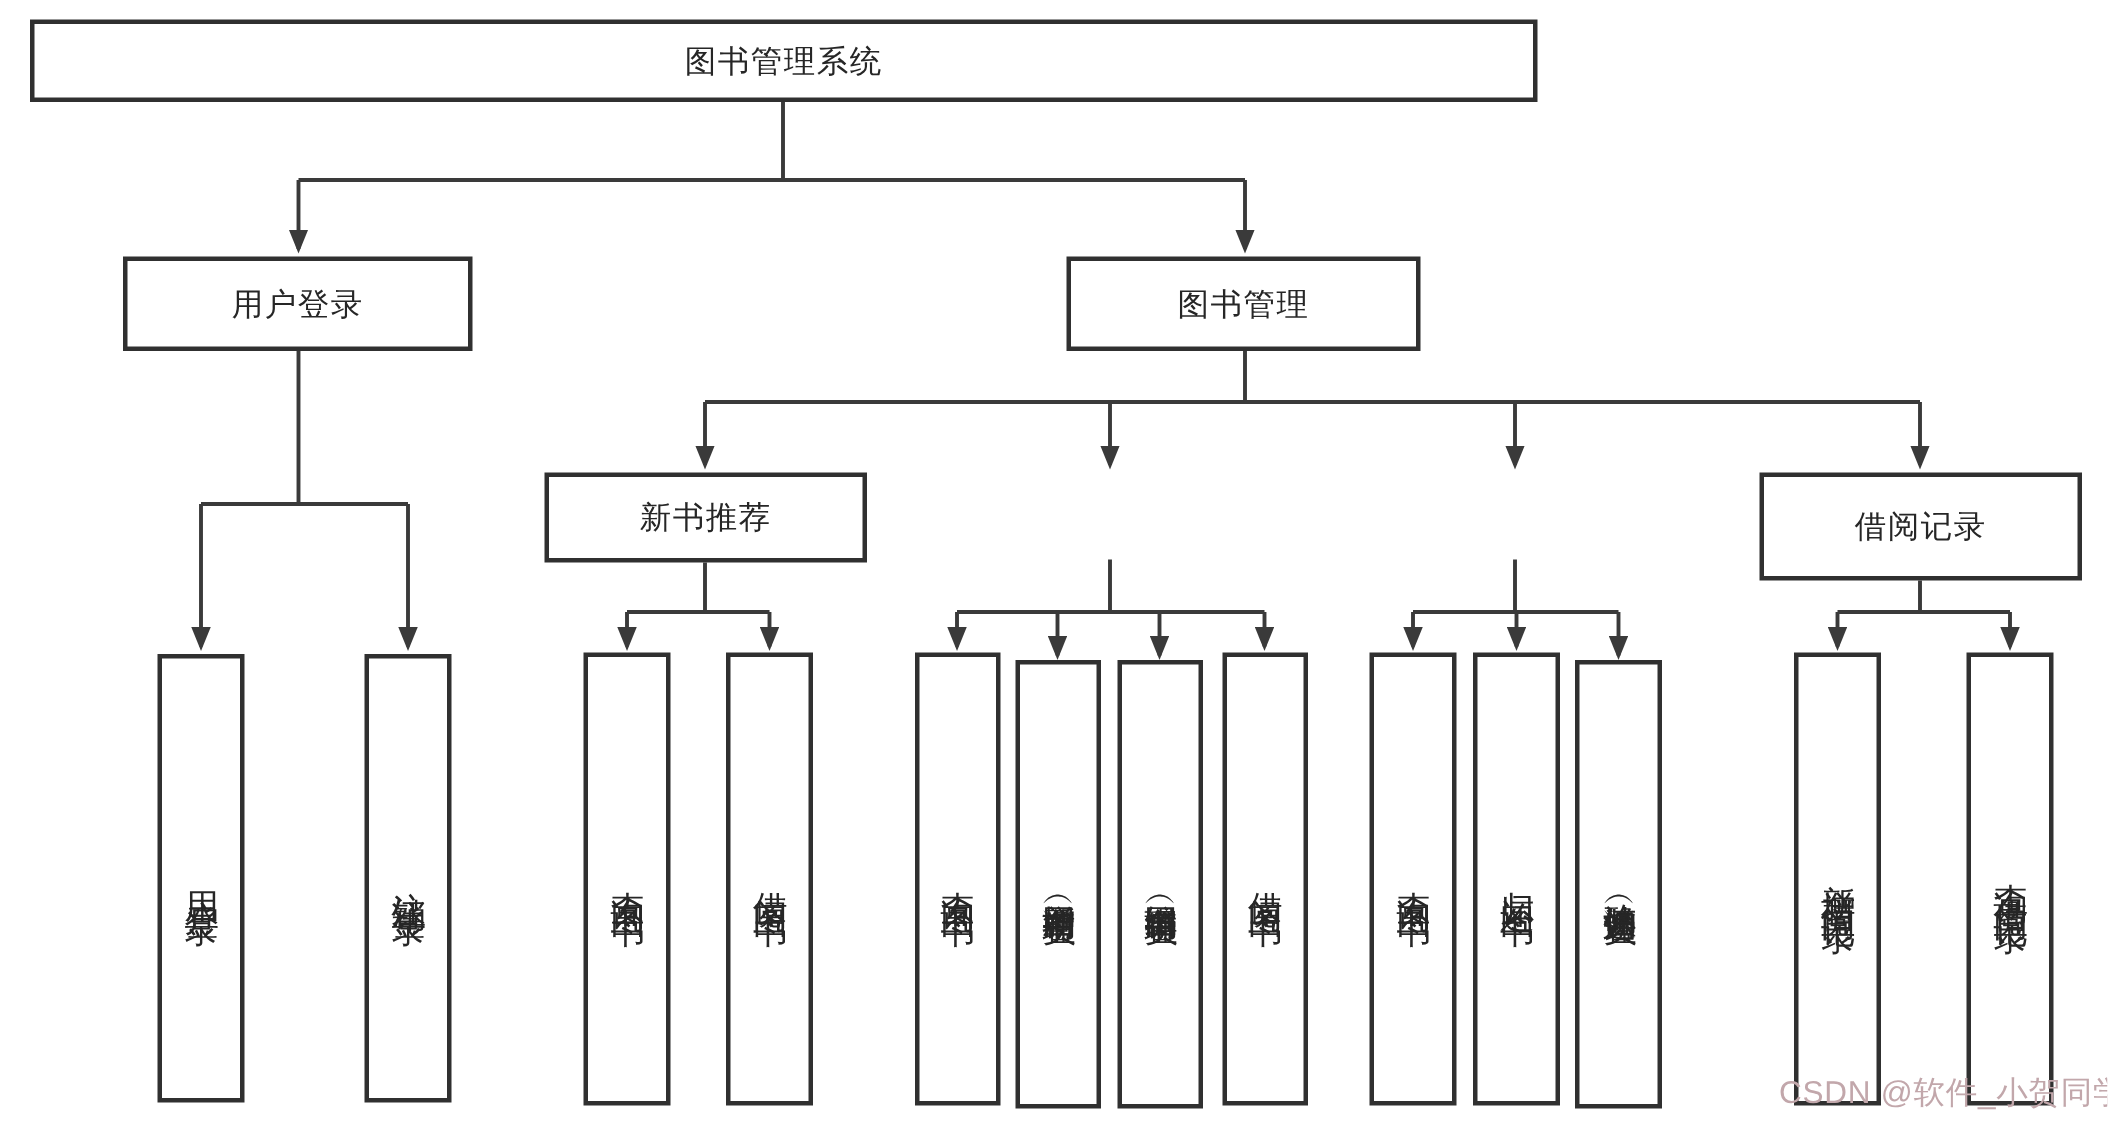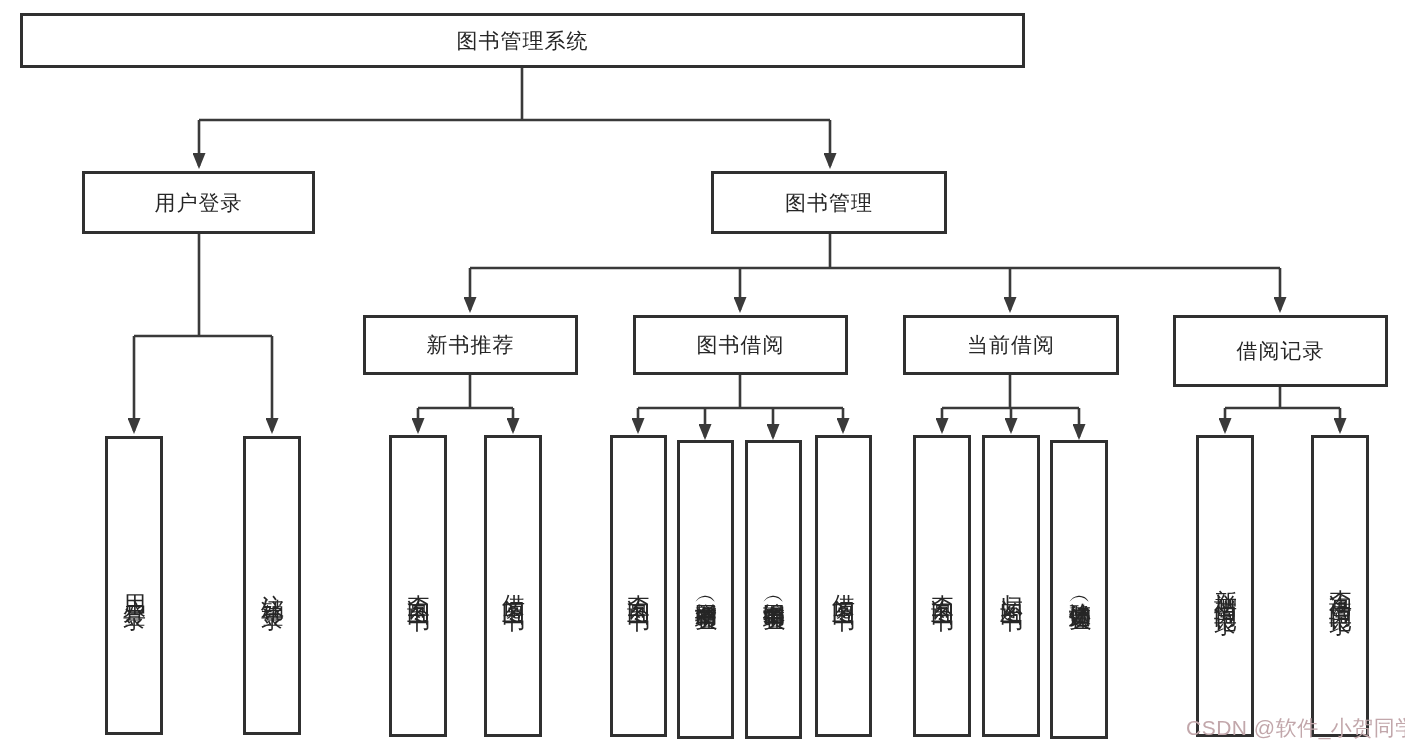--- a/index.html
+++ b/index.html
@@ -76,22 +76,20 @@
     <path d="M1225 408 V431" marker-end="url(#arrow)"></path>
     <path d="M1340 408 V431" marker-end="url(#arrow)"></path>
   </svg>
 
   <div class="node hbox root-box" style="left:20px;top:13px;width:1005px;height:55px;">图书管理系统</div>
 
   <div class="node hbox" style="left:82px;top:171px;width:233px;height:63px;">用户登录</div>
   <div class="node hbox" style="left:363px;top:315px;width:215px;height:60px;">新书推荐</div>
 
   <div class="node hbox" style="left:711px;top:171px;width:236px;height:63px;">图书管理</div>
-  <div class="node hbox" style="left:633px;top:315px;width:215px;height:60px;">图书借阅</div>
-  <div class="node hbox" style="left:903px;top:315px;width:216px;height:60px;">当前借阅</div>
   <div class="node hbox" style="left:1173px;top:315px;width:215px;height:72px;">借阅记录</div>
 
   <div class="node vbox" style="left:105px;top:436px;width:58px;height:299px;">用户登录</div>
   <div class="node vbox" style="left:243px;top:436px;width:58px;height:299px;">注销登录</div>
 
   <div class="node vbox" style="left:389px;top:435px;width:58px;height:302px;">查询图书</div>
   <div class="node vbox" style="left:484px;top:435px;width:58px;height:302px;">借阅图书</div>
 
   <div class="node vbox" style="left:610px;top:435px;width:57px;height:302px;">查询图书</div>
   <div class="node vbox tight" style="left:677px;top:440px;width:57px;height:299px;">新增图书（管理员）</div>

